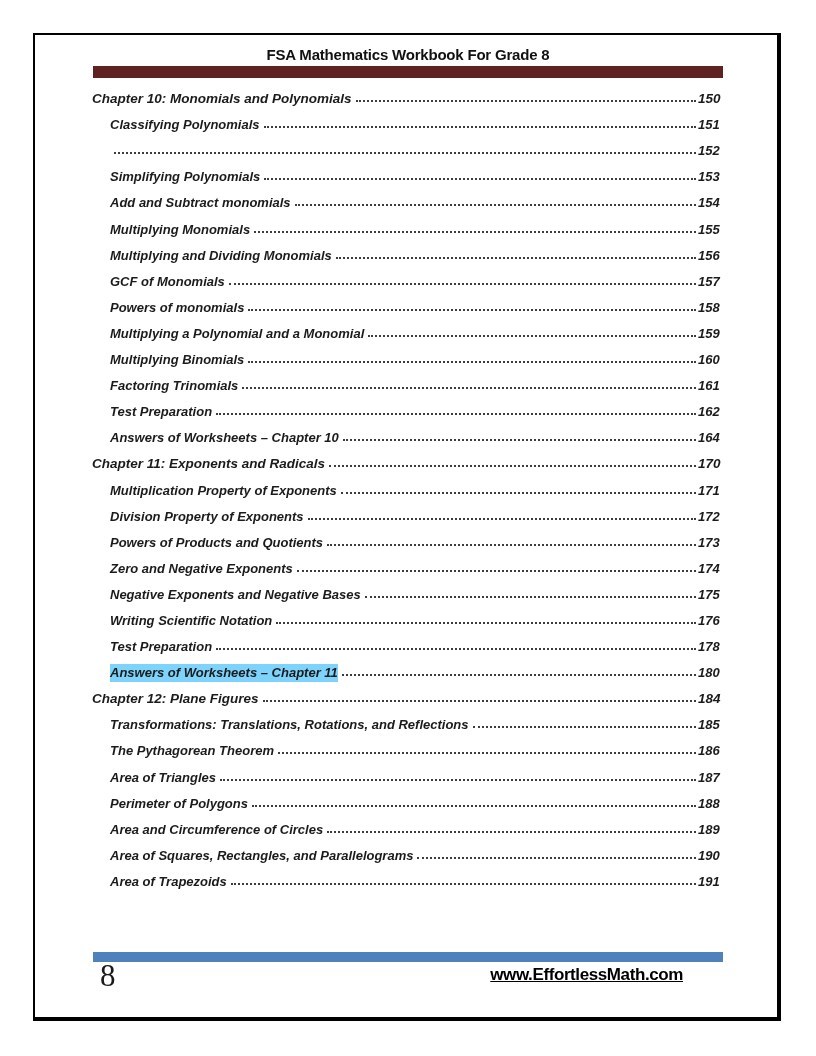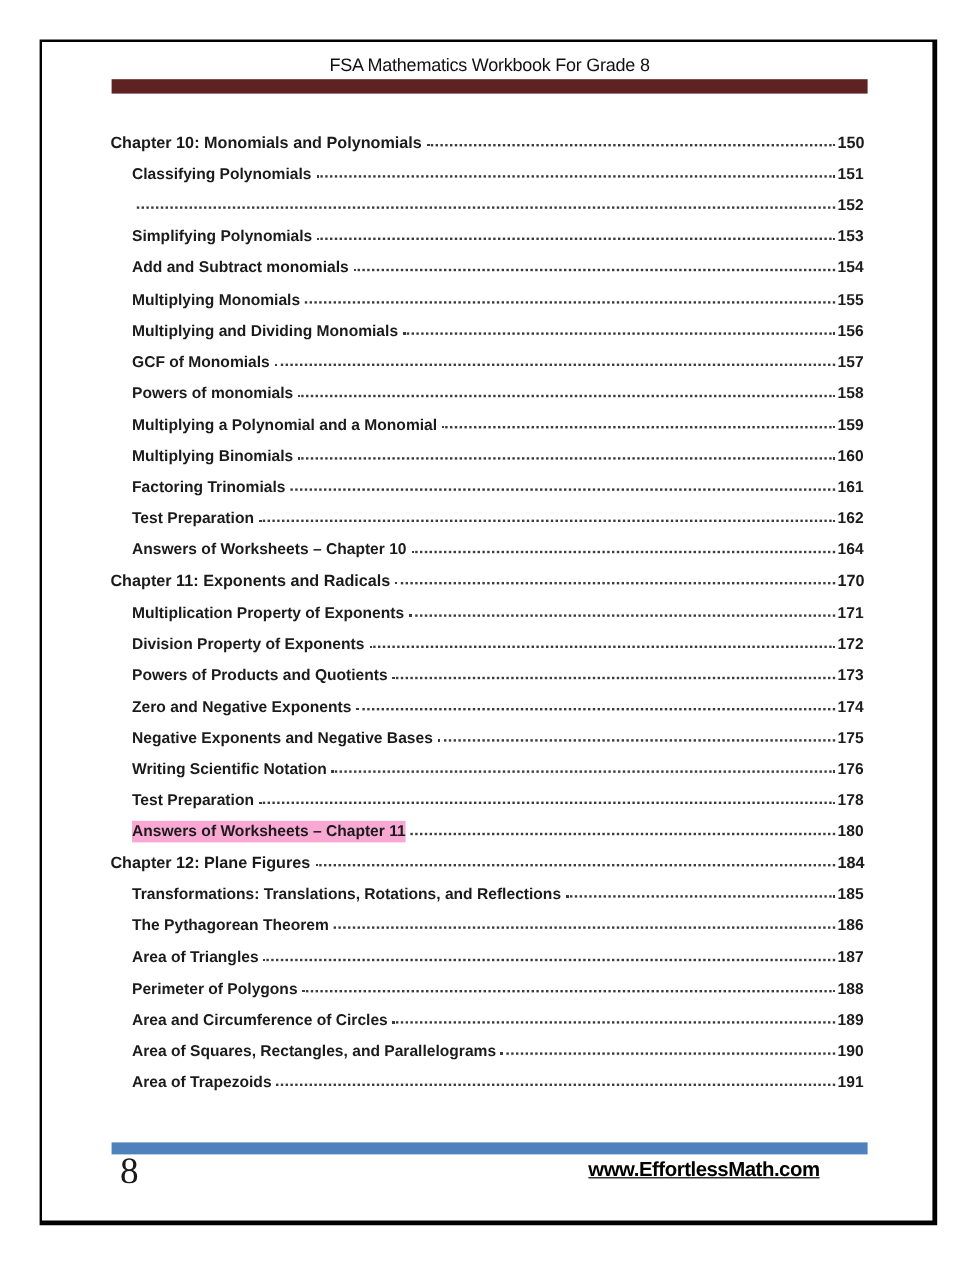--- a/index.html
+++ b/index.html
@@ -24,37 +24,38 @@
     border-bottom: 4px solid #000;
     box-sizing: border-box;
   }
   .header-title {
     position: absolute;
     top: 46px;
     left: 0;
     width: 816px;
     text-align: center;
     font-size: 15px;
-    font-weight: normal;
+    font-weight: bold;
     color: #111;
     letter-spacing: -0.2px;
   }
   .header-rule {
     position: absolute;
     left: 93px;
     top: 66px;
     width: 630px;
     height: 12px;
     background: #5f2223;
   }
   .toc-list {
     position: absolute;
     left: 92px;
-    top: 102px;
+    top: 82px;
     width: 632px;
+    font-style: italic;
   }
   .toc-row {
     display: flex;
     align-items: flex-end;
     height: 26.1px;
     box-sizing: border-box;
     color: #1b1b1b;
     font-weight: bold;
   }
   .toc-row.chapter {
@@ -63,21 +64,21 @@
   }
   .toc-row.section {
     font-size: 13px;
     padding-left: 18px;
   }
   .toc-row .label {
     white-space: nowrap;
     line-height: 18px;
   }
   .toc-row .label.highlight {
-    background: #f9a8d4;
+    background: #7dd3fc;
   }
   .toc-row .leader {
     flex: 1 1 auto;
     align-self: flex-end;
     height: 1px;
     margin: 0 2px 6px 4px;
     border-bottom: 2px dotted #3c3c3c;
   }
   .toc-row .pagenum {
     white-space: nowrap;

